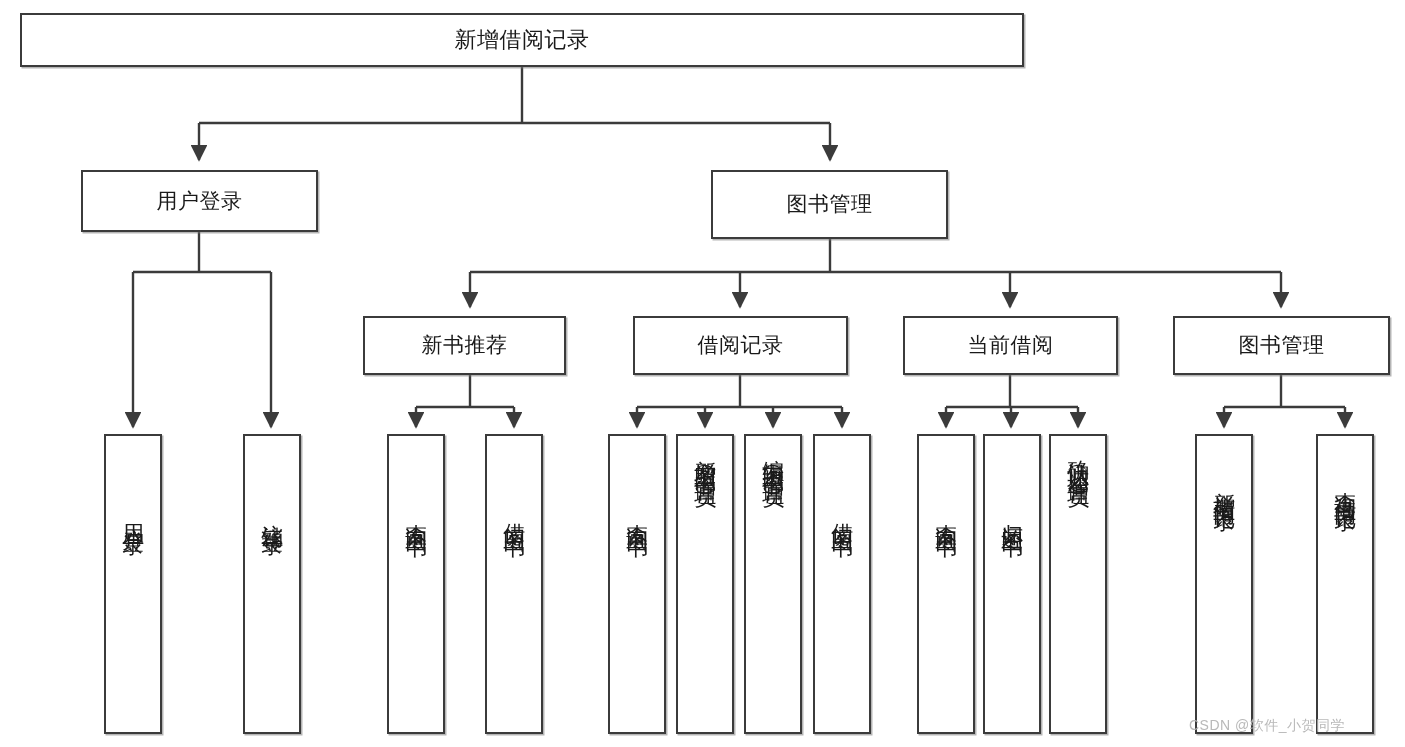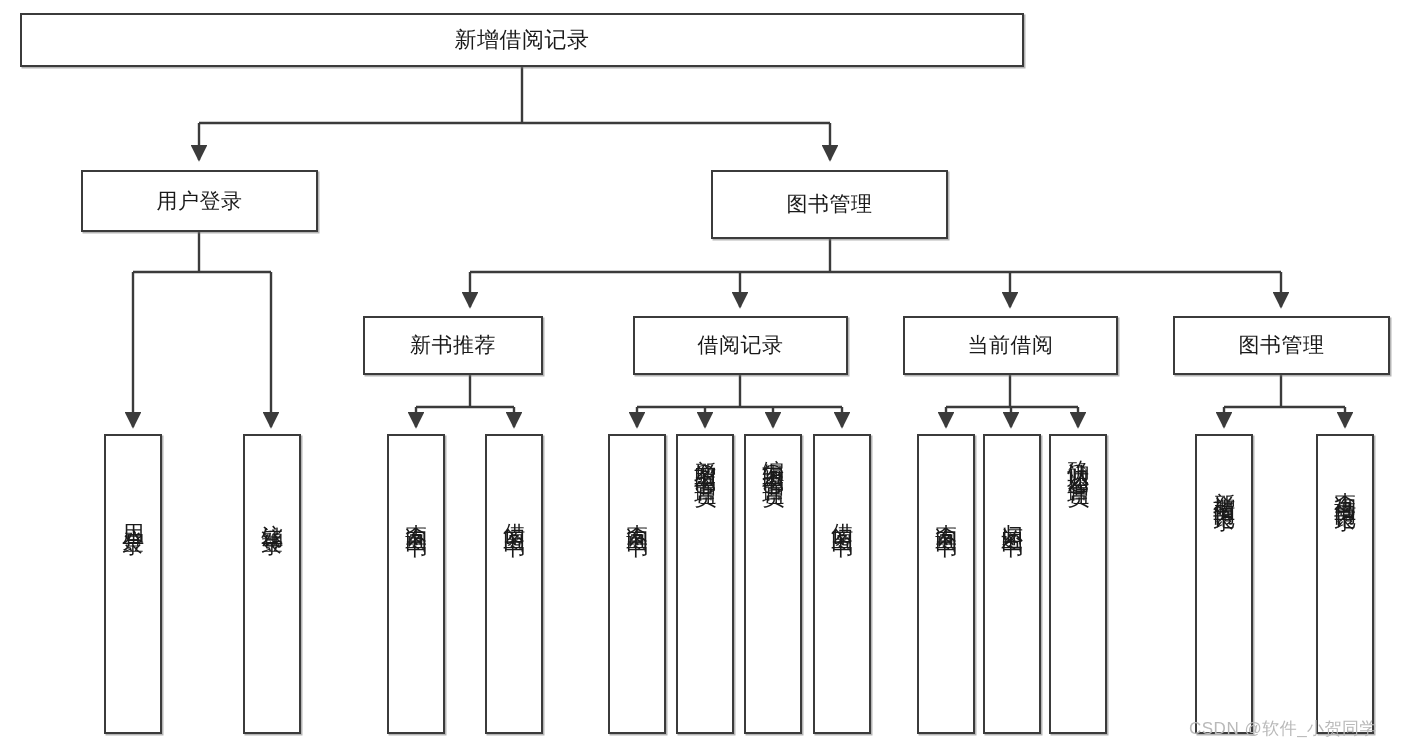--- a/index.html
+++ b/index.html
@@ -59,21 +59,21 @@
   .node.v .label {
     writing-mode: vertical-rl;
     text-orientation: upright;
     font-size: 22px;
     line-height: 1.02;
     letter-spacing: 4px;
     white-space: nowrap;
   }
   .watermark {
     position: absolute;
-    font-size: 17px;
+    font-size: 14px;
     color: #b9b9b9;
     white-space: nowrap;
     letter-spacing: 0.5px;
   }
 </style>
 </head>
 <body>
 
 <div id="canvas">
 
@@ -131,21 +131,21 @@
     <span class="label">新增借阅记录</span>
   </div>
 
   <div class="node h" style="left:81px; top:170px; width:237px; height:62px;">
     <span class="label">用户登录</span>
   </div>
   <div class="node h" style="left:711px; top:170px; width:237px; height:69px;">
     <span class="label">图书管理</span>
   </div>
 
-  <div class="node h" style="left:363px; top:316px; width:180px; height:59px;">
+  <div class="node h" style="left:363px; top:316px; width:203px; height:59px;">
     <span class="label">新书推荐</span>
   </div>
   <div class="node h" style="left:633px; top:316px; width:215px; height:59px;">
     <span class="label">借阅记录</span>
   </div>
   <div class="node h" style="left:903px; top:316px; width:215px; height:59px;">
     <span class="label">当前借阅</span>
   </div>
   <div class="node h" style="left:1173px; top:316px; width:217px; height:59px;">
     <span class="label">图书管理</span>

